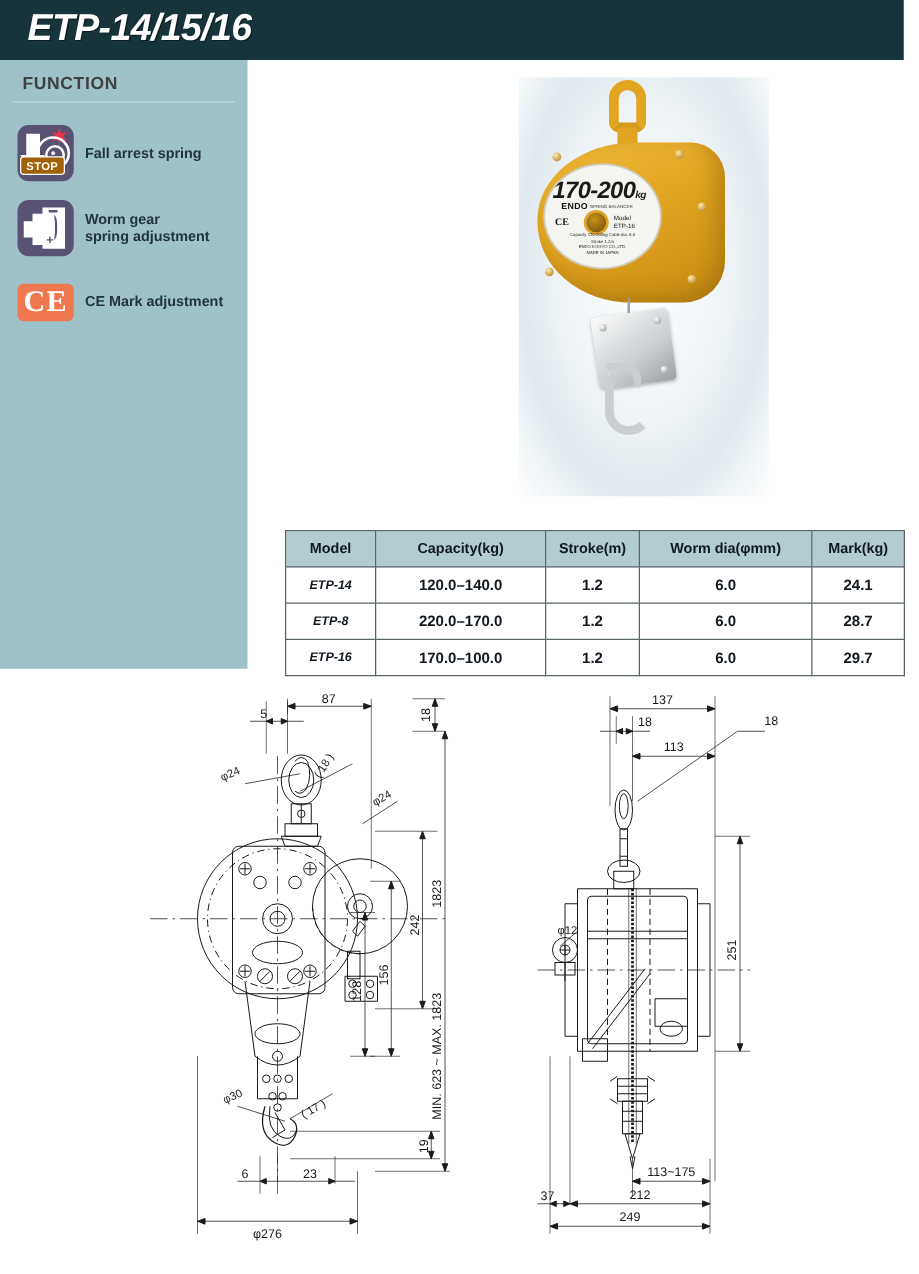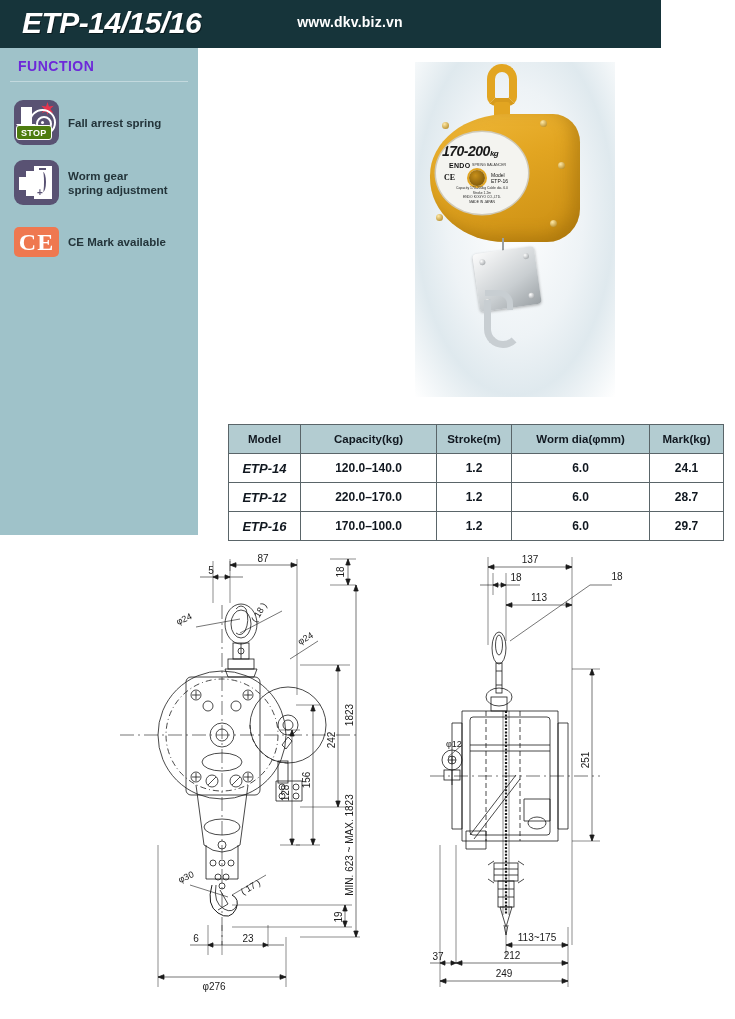--- a/index.html
+++ b/index.html
@@ -7,21 +7,21 @@
     width: 735px; height: 1019px;
     background: #ffffff;
     font-family: "Liberation Sans", sans-serif;
     position: relative;
     overflow: hidden;
   }
 
   
   .header {
     position: absolute; left: 0; top: 0;
-    width: 661px; height: 48px;
+    width: 723px; height: 48px;
     background: #16343a;
   }
   .header-title {
     position: absolute; left: 22px; top: 6px;
     font-size: 30px; font-weight: bold; font-style: italic;
     color: #ffffff; letter-spacing: -0.5px;
     text-shadow: 1px 1px 0 rgba(0,0,0,.45);
   }
   .header-url {
     position: absolute; left: 200px; top: 14px;
@@ -31,21 +31,21 @@
   }
 
   
   .sidebar {
     position: absolute; left: 0; top: 48px;
     width: 198px; height: 487px;
     background: #9fc2c9;
   }
   .sidebar-title {
     position: absolute; left: 18px; top: 10px;
-    font-size: 14px; font-weight: bold; color: #6d28d9;
+    font-size: 14px; font-weight: bold; color: #404040;
     letter-spacing: 0.5px;
     text-align: right;
   }
   .sidebar-rule {
     position: absolute; left: 10px; top: 33px;
     width: 178px; height: 1px; background: #c3d9de;
   }
   .feature {
     position: absolute; left: 14px;
     width: 180px; display: flex; align-items: center;
@@ -89,21 +89,21 @@
     content: ""; position: absolute; left: 9.5px; top: 9.5px;
     width: 3px; height: 3px; border-radius: 50%; background: #ffffff;
   }
   .fa-burst {
     position: absolute; right: 5px; top: 2px;
     width: 13px; height: 13px; background: #e8344e;
     clip-path: polygon(50% 0%,61% 35%,98% 28%,72% 54%,95% 84%,58% 73%,50% 100%,40% 72%,5% 84%,27% 54%,2% 28%,39% 35%);
   }
   .fa-stop {
     position: absolute; left: 2px; bottom: 5px;
-    background: #4d7c0f; color: #ffffff;
+    background: #a16207; color: #ffffff;
     font-size: 9px; font-weight: bold;
     padding: 1.5px 4px; border-radius: 3px;
     border: 1.5px solid #ffffff; letter-spacing: 0.3px;
   }
   
   .wg-cross-h {
     position: absolute; left: 5px; top: 17px;
     width: 20px; height: 13px; background: #ffffff;
   }
   .wg-cross-v {
@@ -265,21 +265,21 @@
     font-size: 12px;
     height: 29px;
     color: #111820;
   }
   .spec-table th {
     background: #b3ccd1;
     font-weight: bold;
     font-size: 11.5px;
   }
   .spec-table td { font-weight: bold; background: #ffffff; }
-  .spec-table td.model { font-style: italic; font-size: 13px; }
+  .spec-table td.model { font-style: italic; font-size: 10px; }
   .c-model { width: 72px; }
   .c-cap   { width: 136px; }
   .c-strk  { width: 75px; }
   .c-cable { width: 138px; }
   .c-mass  { width: 74px; }
 
   
   .drawings {
     position: absolute; left: 0; top: 545px;
     width: 735px; height: 474px;
@@ -287,21 +287,20 @@
   }
   .dwg-svg { position: absolute; left: 0; top: 0; }
   .dim { font-family: "Liberation Sans", sans-serif; font-size: 10px; fill: #1a1a1a; }
   .dim-s { font-family: "Liberation Sans", sans-serif; font-size: 9px; fill: #1a1a1a; }
 </style>
 </head>
 <body>
 
 <div class="header">
   <div class="header-title">ETP-14/15/16</div>
-  <div class="header-url">www.dkv.biz.vn</div>
 </div>
 
 <div class="sidebar">
   <div class="sidebar-title">FUNCTION</div>
   <div class="sidebar-rule"></div>
 
   <div class="feature feature-1">
     <div class="icon-box">
       <div class="fa-arrow"></div>
       <div class="fa-burst"></div>
@@ -324,39 +323,39 @@
     <div class="feature-label">
       <div>Worm gear</div>
       <div>spring adjustment</div>
     </div>
   </div>
 
   <div class="feature feature-3">
     <div class="ce-box">
       <div class="ce-text">CE</div>
     </div>
-    <div class="feature-label">CE Mark available</div>
+    <div class="feature-label">CE Mark adjustment</div>
   </div>
 </div>
 
 <div class="photo">
   <div class="photo-glow"></div>
   <div class="hook-top"></div>
   <div class="hook-stem"></div>
   <div class="body-side"></div>
   <div class="body-main"></div>
 
   <div class="bolt" style="left:52px;  top:70px;"></div>
   <div class="bolt" style="left:150px; top:68px;"></div>
   <div class="bolt" style="left:168px; top:110px;"></div>
   <div class="bolt" style="left:160px; top:168px;"></div>
   <div class="bolt" style="left:46px;  top:162px;"></div>
 
   <div class="label-disc">
-    <div class="lbl-cap"><span style="font-size:14px">170-200</span><span>kg</span></div>
+    <div class="lbl-cap"><span style="font-size:19px">170-200</span><span>kg</span></div>
     <div class="lbl-brand">ENDO</div>
     <div class="lbl-sub">SPRING BALANCER</div>
     <div class="lbl-ce">CE</div>
     <div class="lbl-hole"></div>
     <div class="lbl-model">
       <div>Model</div>
       <div>ETP-16</div>
     </div>
     <div class="lbl-fine">
       <div>Capacity 170-200kg    Cable dia.    6.0</div>
@@ -388,21 +387,21 @@
   </thead>
   <tbody>
     <tr>
       <td class="model">ETP-14</td>
       <td>120.0–140.0</td>
       <td>1.2</td>
       <td>6.0</td>
       <td>24.1</td>
     </tr>
     <tr>
-      <td class="model">ETP-12</td>
+      <td class="model">ETP-8</td>
       <td>220.0–170.0</td>
       <td>1.2</td>
       <td>6.0</td>
       <td>28.7</td>
     </tr>
     <tr>
       <td class="model">ETP-16</td>
       <td>170.0–100.0</td>
       <td>1.2</td>
       <td>6.0</td>

